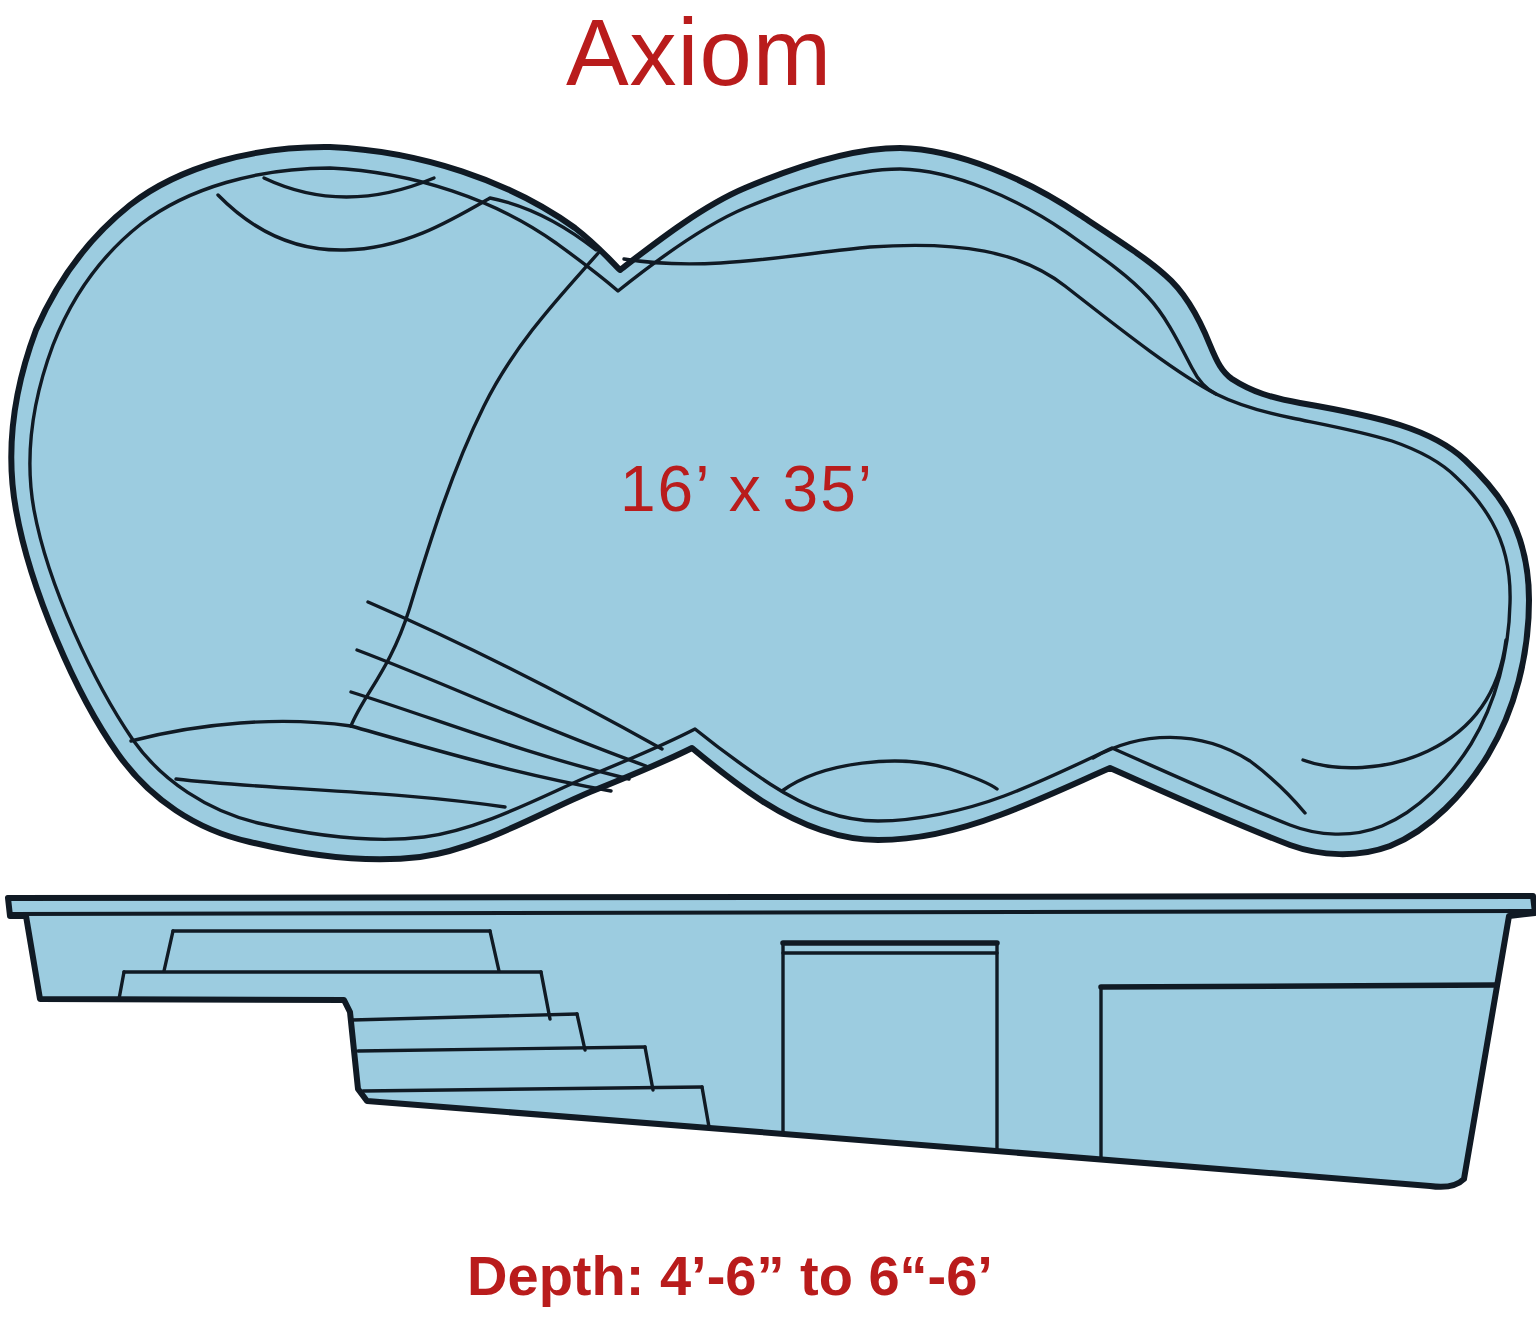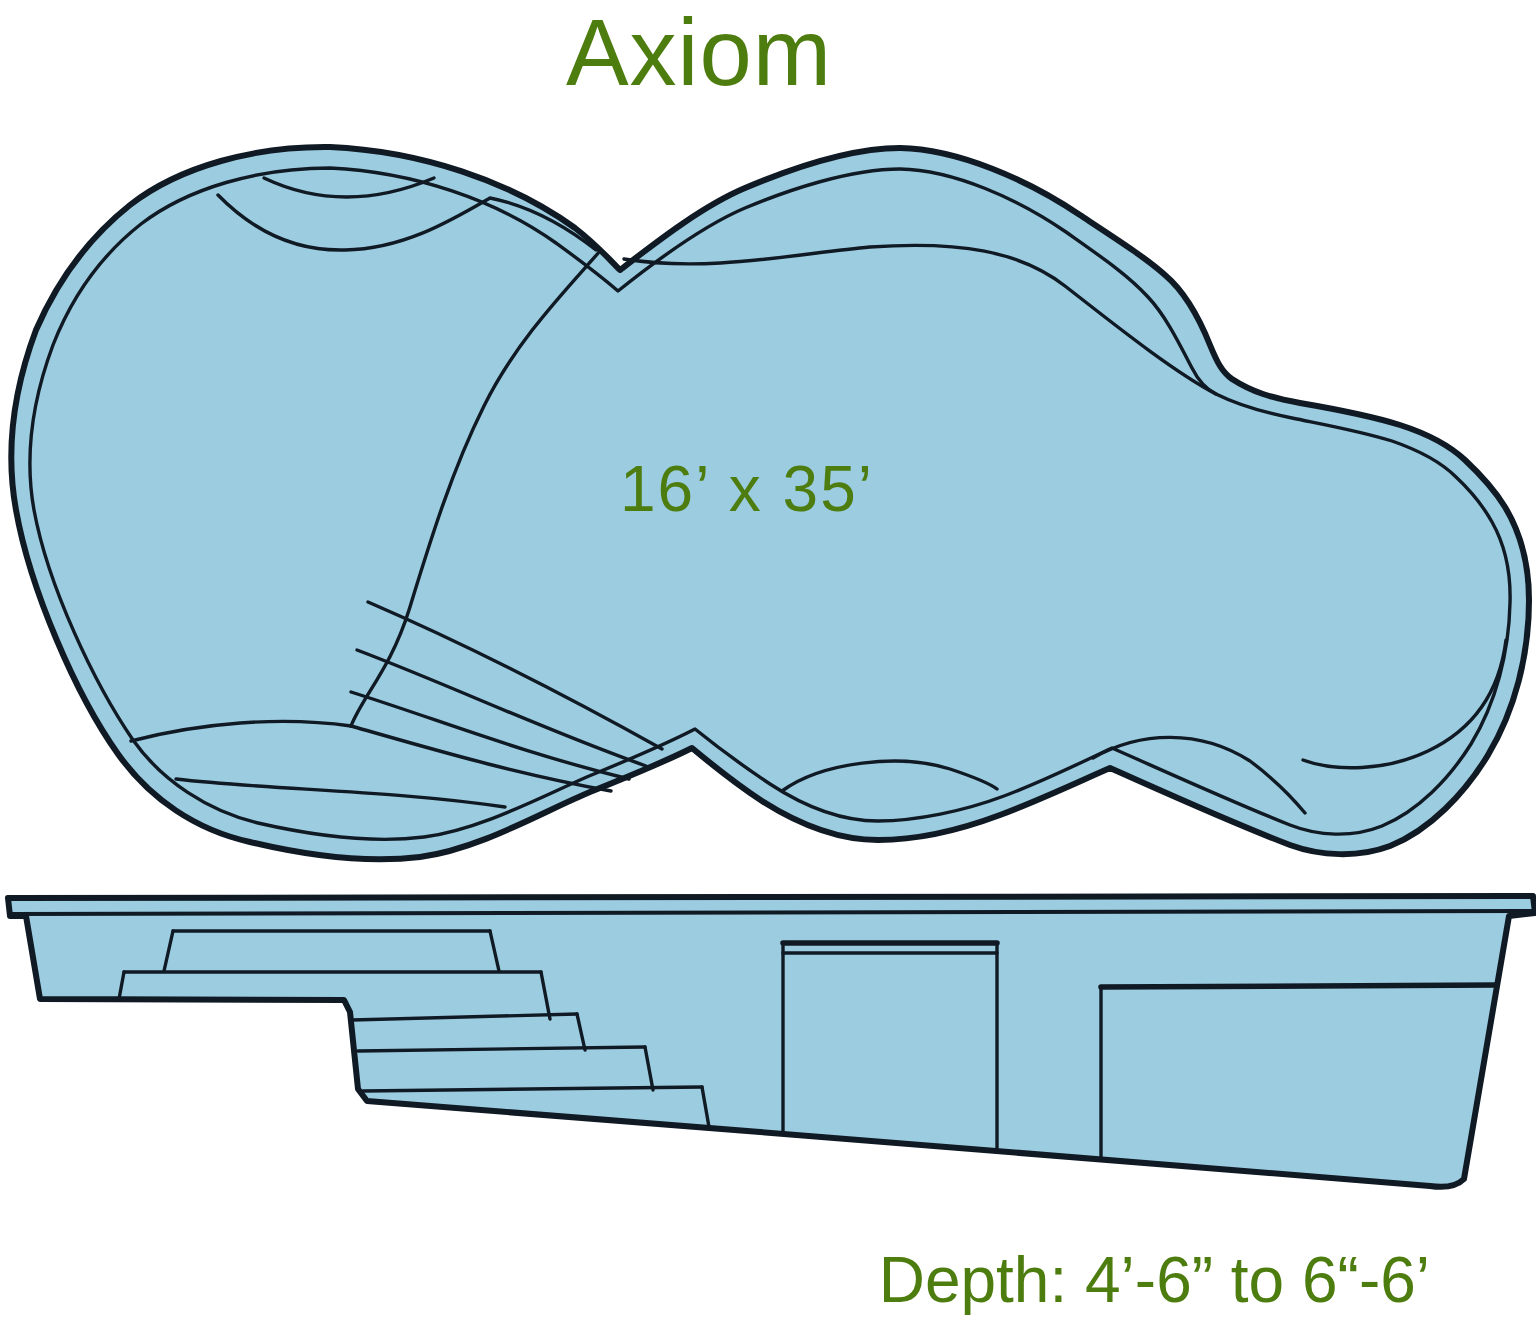--- a/index.html
+++ b/index.html
@@ -6,28 +6,28 @@
   .page{
     position:relative;
     width:1536px;height:1343px;
     background:#ffffff;
     font-family:"Liberation Sans", sans-serif;
     overflow:hidden;
   }
   .diagram-svg{position:absolute;left:0;top:0;width:1536px;height:1343px;}
   .label{
     position:absolute;
-    color:#4d7c0f;
+    color:#b91c1c;
     text-align:center;
     white-space:nowrap;
     pointer-events:none;
   }
   .title{left:0;top:0;width:1398px;font-size:94px;line-height:1.12;font-weight:500;letter-spacing:1px;}
   .dims{left:447px;top:452px;width:600px;font-size:64px;font-weight:400;letter-spacing:2px;}
-  .depth{left:30px;top:1243px;width:1400px;font-size:64px;font-weight:400;letter-spacing:0px;text-align:right;}
+  .depth{left:30px;top:1243px;width:1400px;font-size:56px;font-weight:700;letter-spacing:0px;}
   
   .shape{stroke:#101a24;stroke-width:6;stroke-linejoin:round;stroke-linecap:round;}
   .ln{fill:none;stroke:#101a24;stroke-width:3.4;stroke-linecap:round;stroke-linejoin:round;}
   .ln-med{fill:none;stroke:#101a24;stroke-width:4.2;stroke-linecap:round;stroke-linejoin:round;}
   .ln-bold{fill:none;stroke:#101a24;stroke-width:5.5;stroke-linecap:round;stroke-linejoin:round;}
 </style>
 </head>
 <body>
 
 <div class="page">

